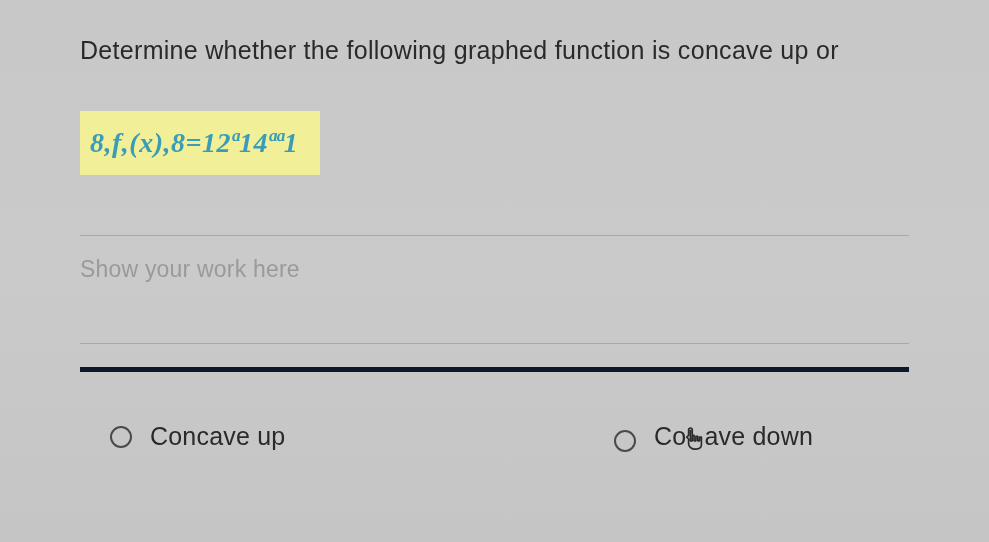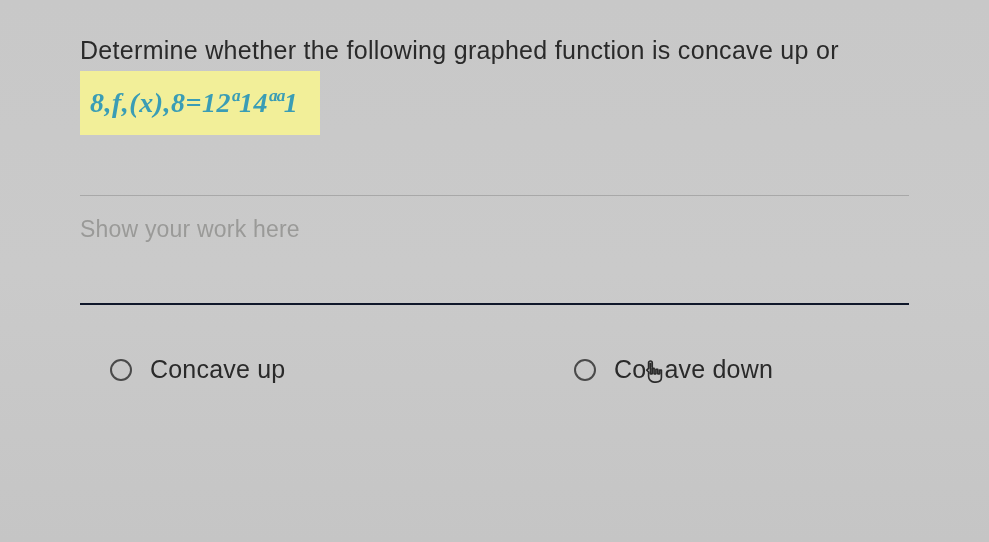--- a/index.html
+++ b/index.html
@@ -14,49 +14,50 @@
       font-family: -apple-system, BlinkMacSystemFont, 'Segoe UI', Arial, sans-serif;
       padding: 30px 80px 20px 80px;
       position: relative;
       overflow: hidden;
     }
     .question-text {
       color: #2a2a2a;
       font-size: 25px;
       line-height: 1.65;
       letter-spacing: 0.3px;
+      margin-bottom: 40px;
     }
     .highlighted-expr {
       display: inline-block;
       background: #f2ef99;
       padding: 16px 22px 16px 10px;
       font-size: 28px;
       font-style: italic;
       font-weight: 700;
       color: #3a9db5;
       letter-spacing: 0.5px;
       font-family: Georgia, 'Times New Roman', serif;
       margin-bottom: 60px;
     }
     .work-area {
       border-top: 1px solid #a8a8a8;
       border-bottom: 1px solid #a8a8a8;
       padding: 20px 0 60px 0;
-      margin-bottom: 0;
+      margin-bottom: 24px;
     }
     .work-placeholder {
       color: #9a9a98;
       font-size: 23px;
       letter-spacing: 0.2px;
     }
     .options-row {
       display: flex;
       justify-content: space-between;
       padding: 50px 20px 0 30px;
-      border-top: 2px solid #0f172a;
+      border-top: 5px solid #0f172a;
       margin-top: -1px;
     }
     .option {
       display: flex;
       align-items: center;
       gap: 18px;
       cursor: pointer;
     }
     .radio-circle {
       width: 22px;
@@ -73,22 +74,23 @@
     }
     .cursor-icon {
       position: absolute;
       left: 360px;
       top: -8px;
       width: 22px;
       height: 26px;
       z-index: 10;
     }
     .option-right {
-      margin-right: 116px;
+      margin-right: 76px;
       position: relative;
+      align-items: flex-end;
     }
   </style>
 </head>
 <body>
 
 
 
 <div class="question-text">
   <span>Determine whether the following graphed function is concave up or</span><br>
 </div>

